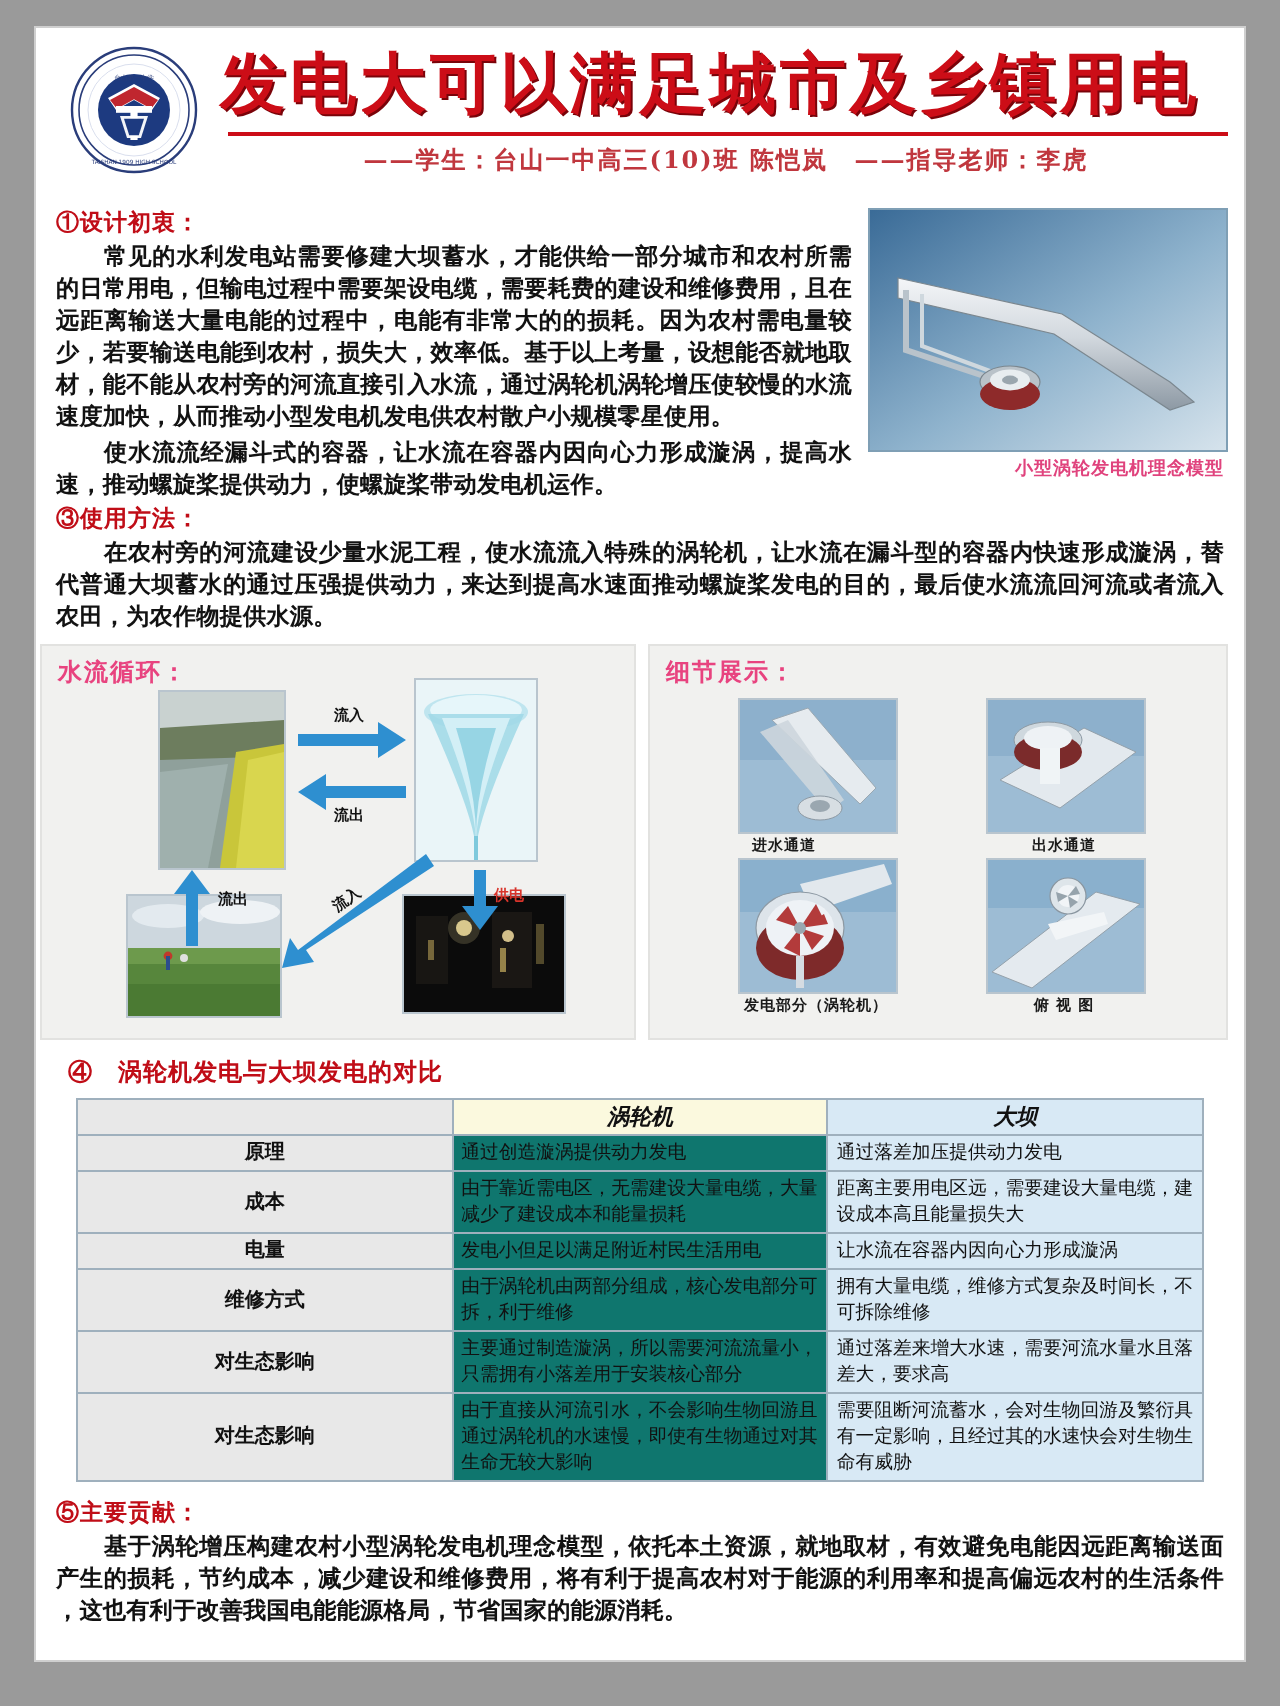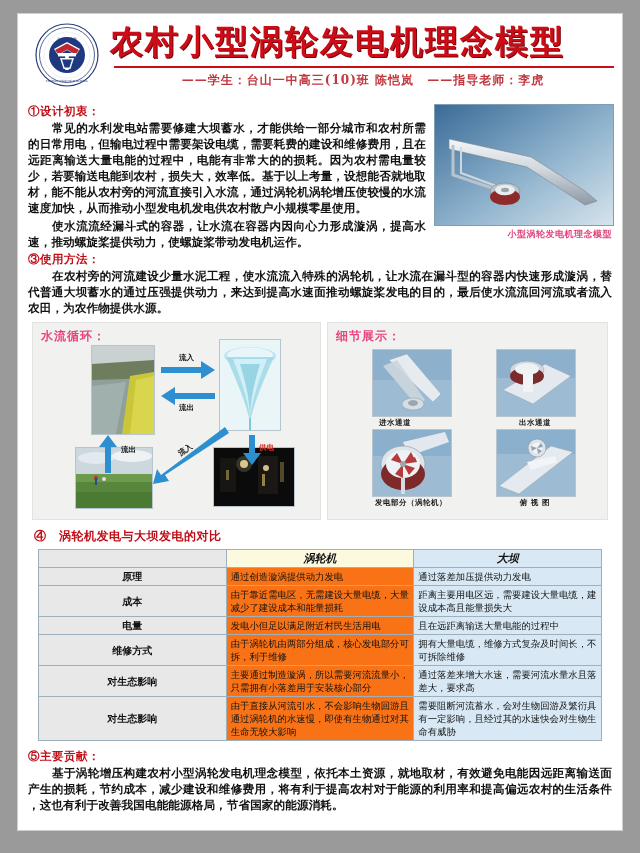--- a/index.html
+++ b/index.html
@@ -59,21 +59,21 @@
   .model-img{
     width:178px;height:120px;
     background:linear-gradient(160deg,#2f5f8c 0%,#5d8fb6 35%,#93b7cf 70%,#c9dae6 100%);
     position:relative;overflow:hidden;border:1px solid #7f9fb5;
   }
   .model-cap{
     text-align:right;font-family:"DejaVu Serif","Liberation Serif",serif;
     font-weight:bold;font-size:9px;color:#e0437d;margin-top:2px;letter-spacing:0.5px;
   }
   
-  .panels{display:flex;gap:6px;margin-top:6px;padding:0 14px;}
+  .panels{display:flex;gap:6px;margin-top:6px;padding:0 2px;}
   .panel{
     background:#f1f1ef;border:1px solid #e2e2e0;position:relative;
   }
   .panel-left{width:296px;height:196px;}
   .panel-right{width:288px;height:196px;}
   .panel-title{
     position:absolute;left:8px;top:5px;
     font-family:"DejaVu Serif","Liberation Serif",serif;
     font-weight:bold;font-size:12px;color:#e8437f;letter-spacing:1px;
   }
@@ -104,21 +104,21 @@
     border:1px solid #9fb0bd;padding:2px 4px;font-size:9.4px;line-height:13px;
     vertical-align:middle;
   }
   table.cmp .rowlabel{
     width:72px;text-align:center;font-weight:bold;background:#e8e8e8;color:#111;
     font-size:10px;
   }
   table.cmp .corner{background:#e8e8e8;}
   table.cmp th.turb{background:#fbf9de;font-style:italic;font-size:11px;color:#111;text-align:center;}
   table.cmp th.dam{background:#d8e9f5;font-style:italic;font-size:11px;color:#111;text-align:center;}
-  table.cmp td.turb{background:#f97316;color:#111;margin-top:48px;}
+  table.cmp td.turb{background:#0f766e;color:#111;margin-top:48px;}
   table.cmp td.dam{background:#d8e9f5;color:#111;}
   
   .footer{padding:6px 10px 0 10px;}
 </style>
 </head>
 <body>
 
 <div class="poster">
 
   <div class="header">
@@ -133,21 +133,21 @@
         <path d="M21 28 L33 21.5 L45 28 L41.5 32.4 L33 27.6 L24.5 32.4 Z" fill="#c0262f"></path>
         <rect x="24" y="31" width="18" height="3.4" fill="#ffffff"></rect>
         <rect x="31.2" y="31" width="3.6" height="17" fill="#ffffff"></rect>
         <path d="M26 36 L40 36 L36.5 47 L29.5 47 Z" fill="#ffffff" opacity="0.95"></path>
         <path d="M28 37.4 L38 37.4 L35.4 45.6 L30.6 45.6 Z" fill="#1d3a80"></path>
         <text x="33" y="18" font-size="3.3" fill="#2a3d7a" text-anchor="middle" font-family="DejaVu Sans, sans-serif">台山第一中学</text>
         <text x="33" y="60" font-size="2.9" fill="#2a3d7a" text-anchor="middle" font-family="DejaVu Sans, sans-serif">TAISHAN 1909 HIGH SCHOOL</text>
       </svg>
     </div>
 
-    <div class="title">农村小型涡轮发电机理念模型</div>
+    <div class="title">发电大可以满足城市及乡镇用电</div>
     <div class="title-underline"></div>
     <div class="subtitle">
       <span class="sub-seg">——学生：台山一中高三(10)班 陈恺岚</span>
       <span class="sub-seg">——指导老师：李虎</span>
     </div>
   </div>
 
   <div class="content">
     <div class="topwrap">
 
@@ -349,21 +349,21 @@
       <td class="dam">通过落差加压提供动力发电</td>
     </tr>
     <tr>
       <td class="rowlabel">成本</td>
       <td class="turb">由于靠近需电区，无需建设大量电缆，大量减少了建设成本和能量损耗</td>
       <td class="dam">距离主要用电区远，需要建设大量电缆，建设成本高且能量损失大</td>
     </tr>
     <tr>
       <td class="rowlabel">电量</td>
       <td class="turb">发电小但足以满足附近村民生活用电</td>
-      <td class="dam">且在远距离输送大量电能的过程中</td>
+      <td class="dam">让水流在容器内因向心力形成漩涡</td>
     </tr>
     <tr>
       <td class="rowlabel">维修方式</td>
       <td class="turb">由于涡轮机由两部分组成，核心发电部分可拆，利于维修</td>
       <td class="dam">拥有大量电缆，维修方式复杂及时间长，不可拆除维修</td>
     </tr>
     <tr>
       <td class="rowlabel">对生态影响</td>
       <td class="turb">主要通过制造漩涡，所以需要河流流量小，只需拥有小落差用于安装核心部分</td>
       <td class="dam">通过落差来增大水速，需要河流水量水且落差大，要求高</td>

